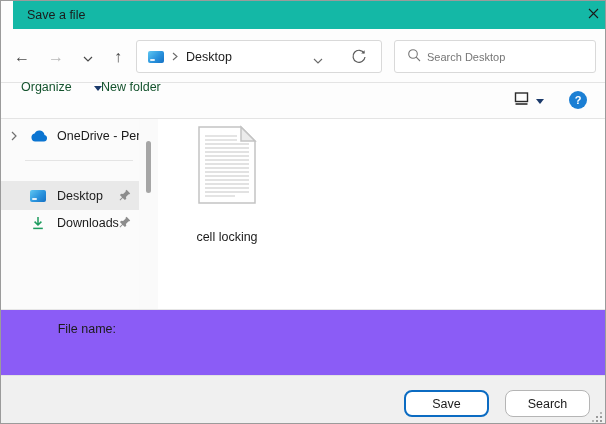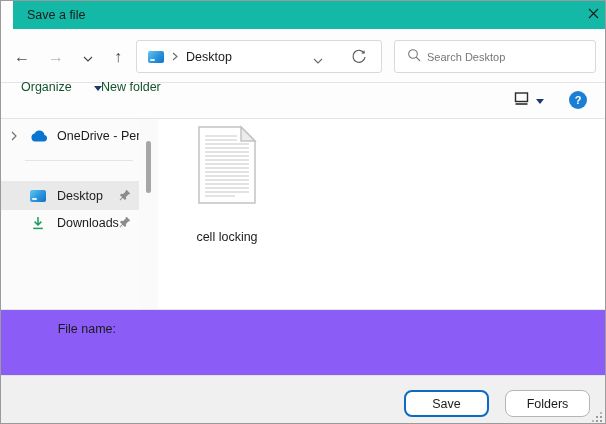--- a/index.html
+++ b/index.html
@@ -267,18 +267,18 @@
   <div class="fields-sep"></div>
   <div class="fields">
     <div class="f-label fname-label">File name:</div>
   </div>
 
   <div class="footer">
     <div class="btn save-btn">
       <span>Save</span>
     </div>
     <div class="btn cancel-btn">
-      <span>Folders</span>
+      <span>Search</span>
     </div>
     <div class="grip"></div>
   </div>
 
 </div>
 
 </body></html>

